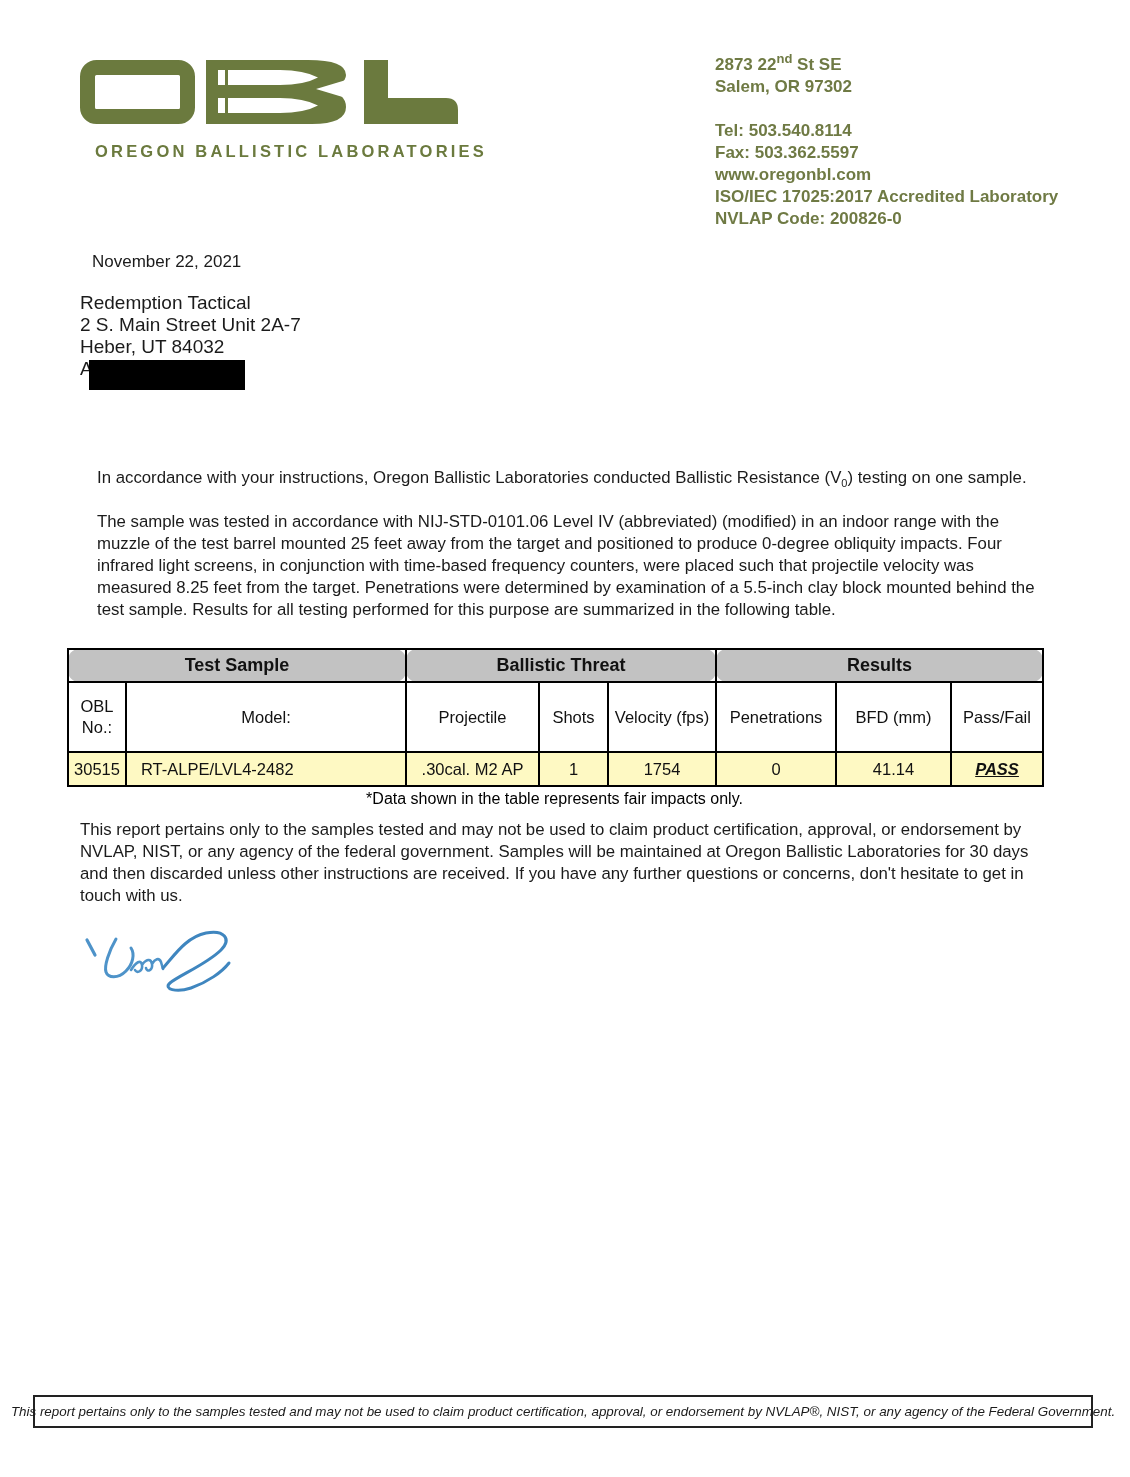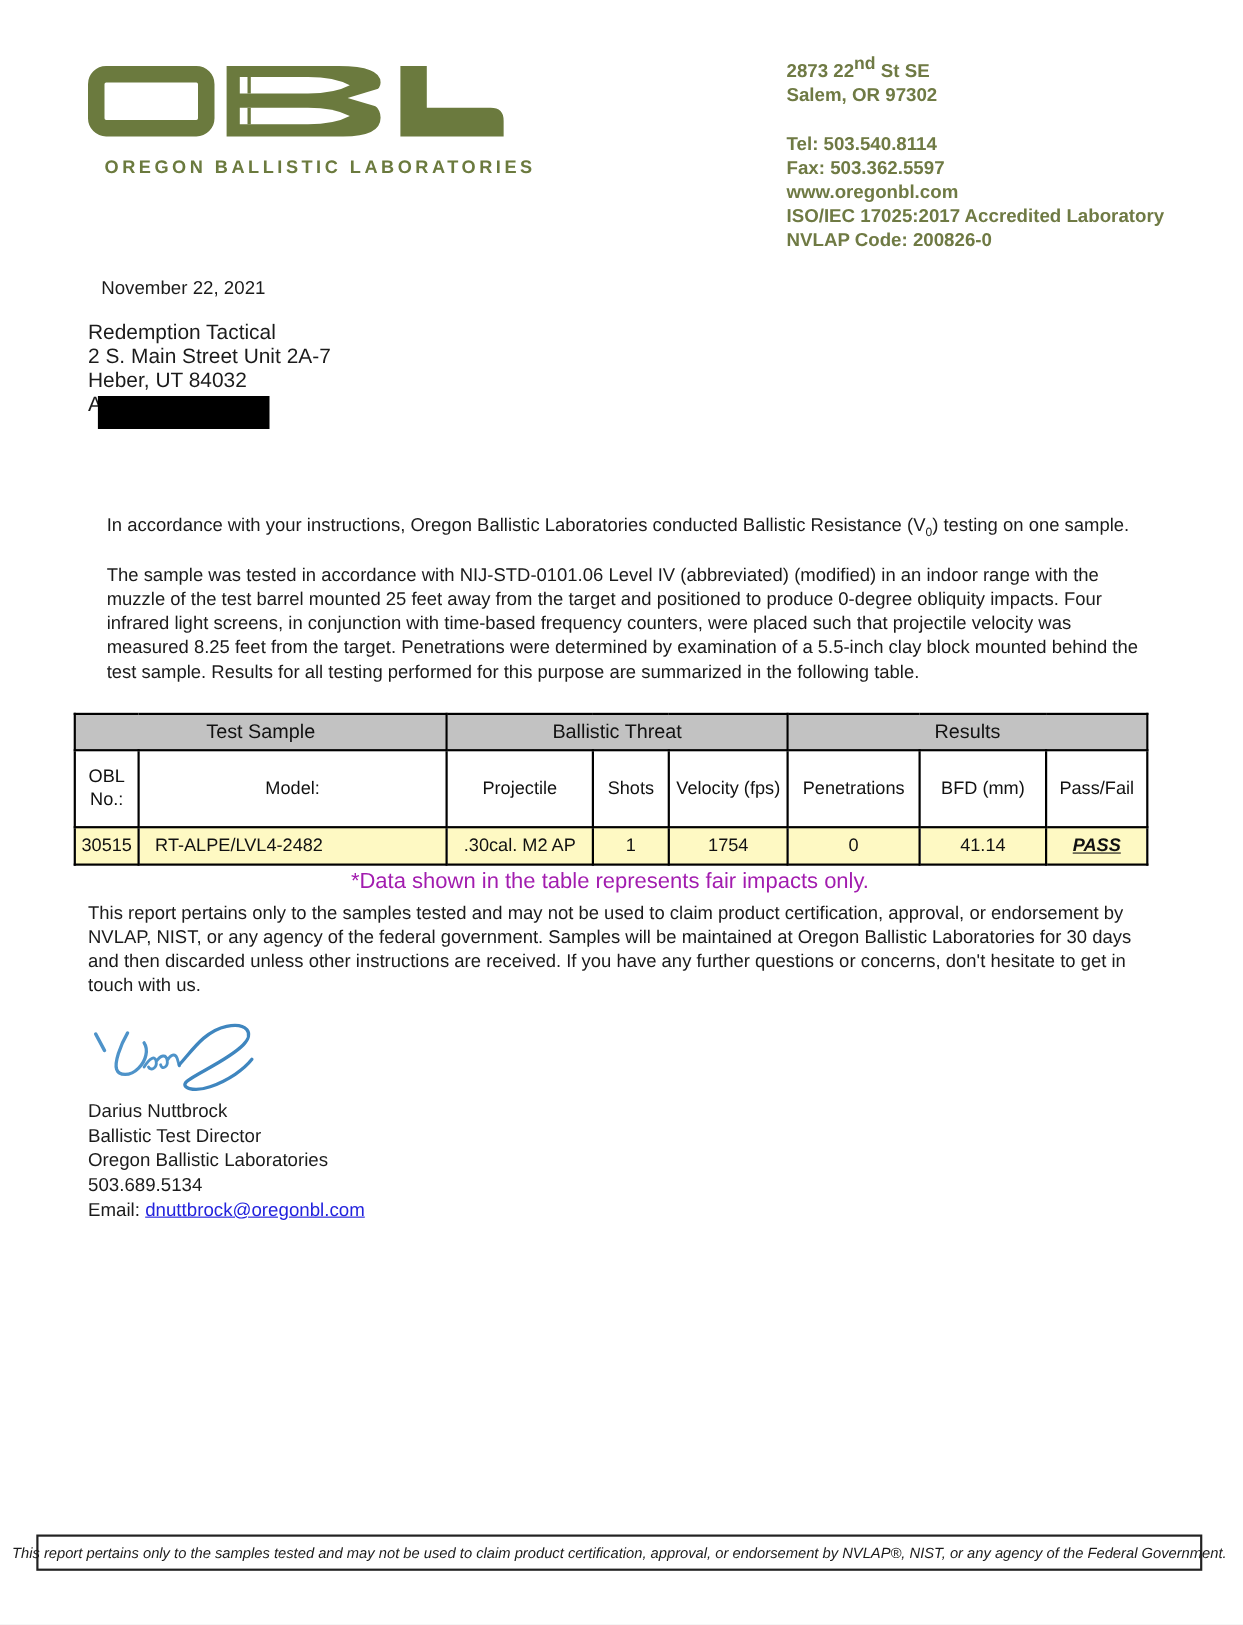--- a/index.html
+++ b/index.html
@@ -12,21 +12,21 @@
   .logo-block{position:absolute;left:78px;top:52px;width:380px;}
   .logo-subtitle{
     margin-top:8px;font-size:16.5px;font-weight:bold;letter-spacing:3.2px;
     color:#6b7a3e;white-space:nowrap;padding-left:17px;
   }
   .contact-block{
     position:absolute;left:715px;top:48px;width:400px;
     color:#6f7a44;font-weight:bold;font-size:17px;line-height:22px;
   }
   .contact-block .gap{height:22px;}
-  .contact-block sup{font-size:16px;}
+  .contact-block sup{font-size:13px;}
   
   .date-line{position:absolute;left:92px;top:252px;font-size:17px;}
   .recipient{position:absolute;left:80px;top:292px;font-size:19px;line-height:22px;}
   .redaction-line{position:relative;height:32px;}
   .redaction-bar{
     position:absolute;left:9px;top:2px;width:156px;height:30px;background:#000;
   }
   .body-text{
     position:absolute;left:80px;top:450px;width:972px;
     font-size:16.8px;line-height:22px;
@@ -40,30 +40,30 @@
   
   .results-wrap{position:absolute;left:67px;top:648px;width:975px;}
   table.results{
     border-collapse:collapse;width:975px;table-layout:fixed;
     font-size:16.5px;color:#111;
   }
   table.results th,table.results td{
     border:2px solid #000;text-align:center;padding:2px 4px;overflow:hidden;
   }
   tr.group-row th{
-    background:#c2c2c2;font-weight:normal;font-size:18px;height:27px;
+    background:#c2c2c2;font-weight:bold;font-size:18px;height:27px;border-radius:11px;
   }
   tr.colhead-row th{
     background:#ffffff;font-weight:normal;height:64px;line-height:21px;
   }
   tr.data-row td{background:#fef9c3;height:28px;}
   td.model-cell{text-align:left !important;padding-left:14px !important;}
   .pass-text{font-weight:bold;font-style:italic;text-decoration:underline;}
   .footnote{
-    margin-top:3px;text-align:center;font-size:20px;color:#a21caf;
+    margin-top:3px;text-align:center;font-size:16px;color:#000000;
   }
   
   .signature-svg{position:absolute;left:80px;top:926px;}
   .signoff{
     position:absolute;left:80px;top:999px;font-size:17px;line-height:22.5px;
   }
   .email-link{color:#2222dd;text-decoration:underline;cursor:pointer;}
   
   .footer-box{
     position:absolute;left:33px;top:1395px;width:1056px;height:29px;
@@ -171,25 +171,18 @@
 
   <svg class="signature-svg" width="170" height="72" viewBox="0 0 170 72">
     <g fill="none" stroke="#4e93c9" stroke-linecap="round" stroke-linejoin="round">
       <path d="M7,14 L15,29" stroke-width="3.2"></path>
       <path d="M36,13 C29,25 24,40 26,46 C28,52 38,53 46,45 C53,38 55,28 51,22" stroke-width="3"></path>
       <path d="M51,44 C56,36 61,33 62,39 C63,45 57,48 55,44 M62,39 C66,33 71,32 72,38 C73,44 67,47 66,42 M72,38 C75,33 79,31 81,36 L83,43" stroke-width="2.6"></path>
       <path d="M83,42 C94,30 106,11 126,7 C144,3.5 152,13 141,24 C127,38 98,50 90,57 C83,63 96,67 111,62 C128,56 142,46 149,37" stroke-width="3" stroke="#3f86bf"></path>
     </g>
   </svg>
 
-  <div class="signoff">
-    <div>Darius Nuttbrock</div>
-    <div>Ballistic Test Director</div>
-    <div>Oregon Ballistic Laboratories</div>
-    <div>503.689.5134</div>
-    <div><span>Email: </span><span class="email-link">dnuttbrock@oregonbl.com</span></div>
-  </div>
 
   <div class="footer-box">
     <span>This report pertains only to the samples tested and may not be used to claim product certification, approval, or endorsement by NVLAP®, NIST, or any agency of the Federal Government.</span>
   </div>
 
 </div>
 
 </body></html>

